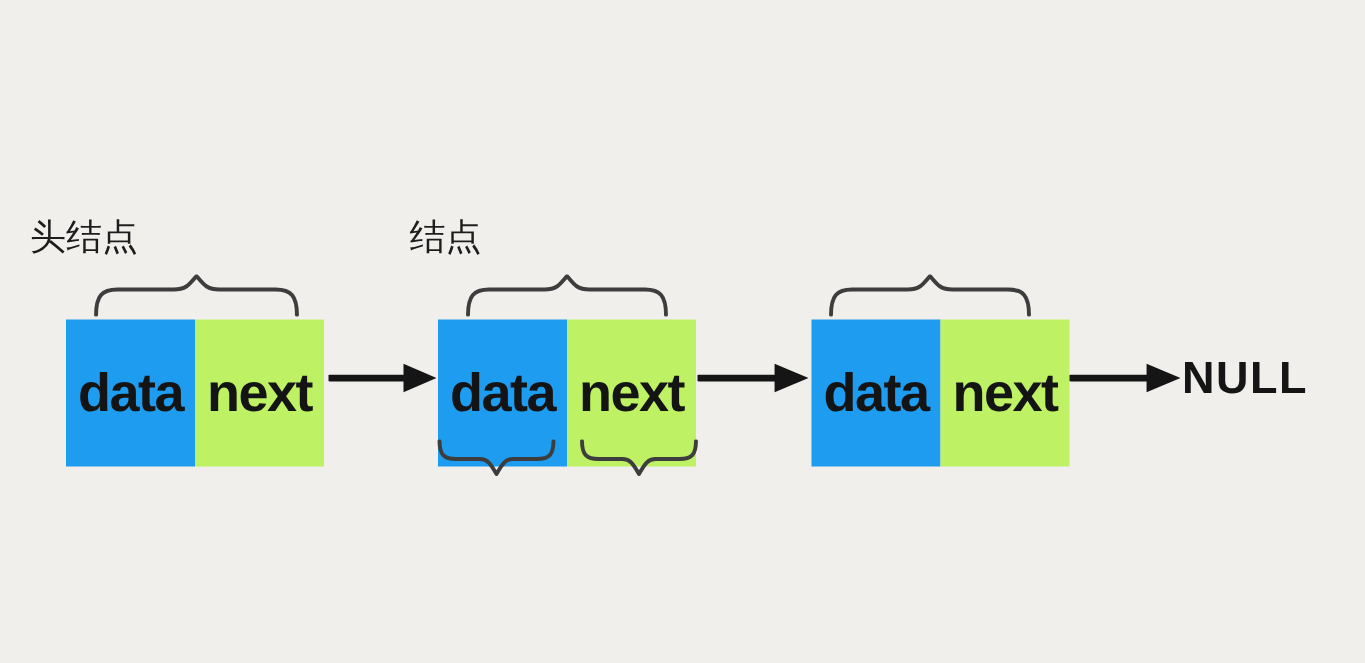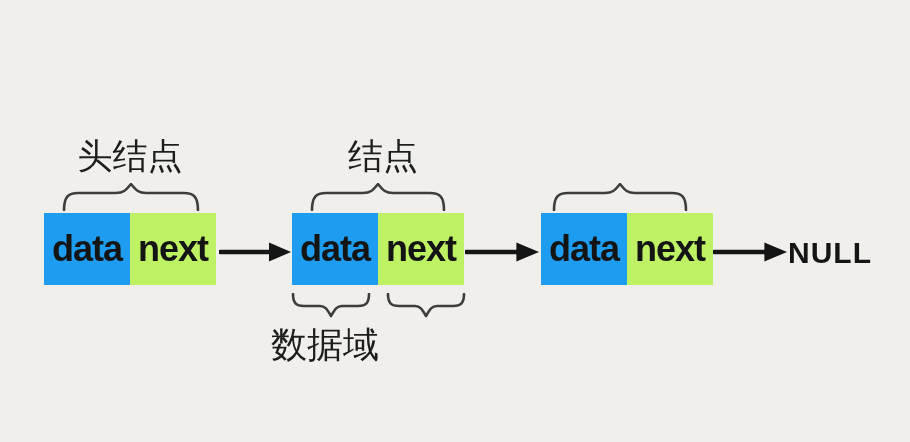--- a/index.html
+++ b/index.html
@@ -4,35 +4,35 @@
 <style>
   html,body{margin:0;padding:0;}
   .canvas{
     position:relative;
     width:910px;height:442px;
     background:#f0efec;
     overflow:hidden;
     font-family:"Liberation Sans", sans-serif;
   }
   
-  .node{position:absolute;top:213px;height:72px;display:flex;}
+  .node{position:absolute;top:213px;height:98px;display:flex;}
   .cell{
     width:86px;display:flex;align-items:center;justify-content:center;
     font-weight:700;font-size:36px;color:#141414;letter-spacing:-1px;
   }
   .cell-data{background:#1e9cf0;}
   .cell-next{background:#bef264;}
   #node-head{left:44px;}
   #node-middle{left:292px;}
   #node-tail{left:541px;}
   
   .node-label{
     position:absolute;top:138px;width:220px;height:42px;
-    text-align:center;font-size:35px;line-height:42px;
-    color:#1d1d1d;font-weight:500;white-space:nowrap;font-family:Liberation Mono, monospace;
+    text-align:left;font-size:24px;line-height:42px;
+    color:#1d1d1d;font-weight:500;white-space:nowrap;
   }
   #label-head{left:20px;}
   #label-middle{left:273px;}
   #label-tail{left:510px;}
   
   .brace-top{position:absolute;top:183px;height:28px;}
   #brace-head{left:62px;width:138px;}
   #brace-middle{left:310px;width:136px;}
   #brace-tail{left:552px;width:136px;}
   .brace-bottom{position:absolute;top:293px;height:27px;}
@@ -121,15 +121,14 @@
     <svg viewBox="0 0 80 27" preserveAspectRatio="none">
       <path d="M2,1 C2,10 5,13 13,13 L29,13 C34,13 36,16 40,23 C44,16 46,13 51,13 L67,13 C75,13 78,10 78,1" fill="none" stroke="#3d3d3d" stroke-width="2.6" stroke-linecap="round" stroke-linejoin="round"></path>
     </svg>
   </div>
   <div class="brace-bottom" id="brace-pointerfield">
     <svg viewBox="0 0 80 27" preserveAspectRatio="none">
       <path d="M2,1 C2,10 5,13 13,13 L29,13 C34,13 36,16 40,23 C44,16 46,13 51,13 L67,13 C75,13 78,10 78,1" fill="none" stroke="#3d3d3d" stroke-width="2.6" stroke-linecap="round" stroke-linejoin="round"></path>
     </svg>
   </div>
 
-  <div class="field-label" id="field-label-data">数据域</div>
 
 </div>
 
 </body></html>

